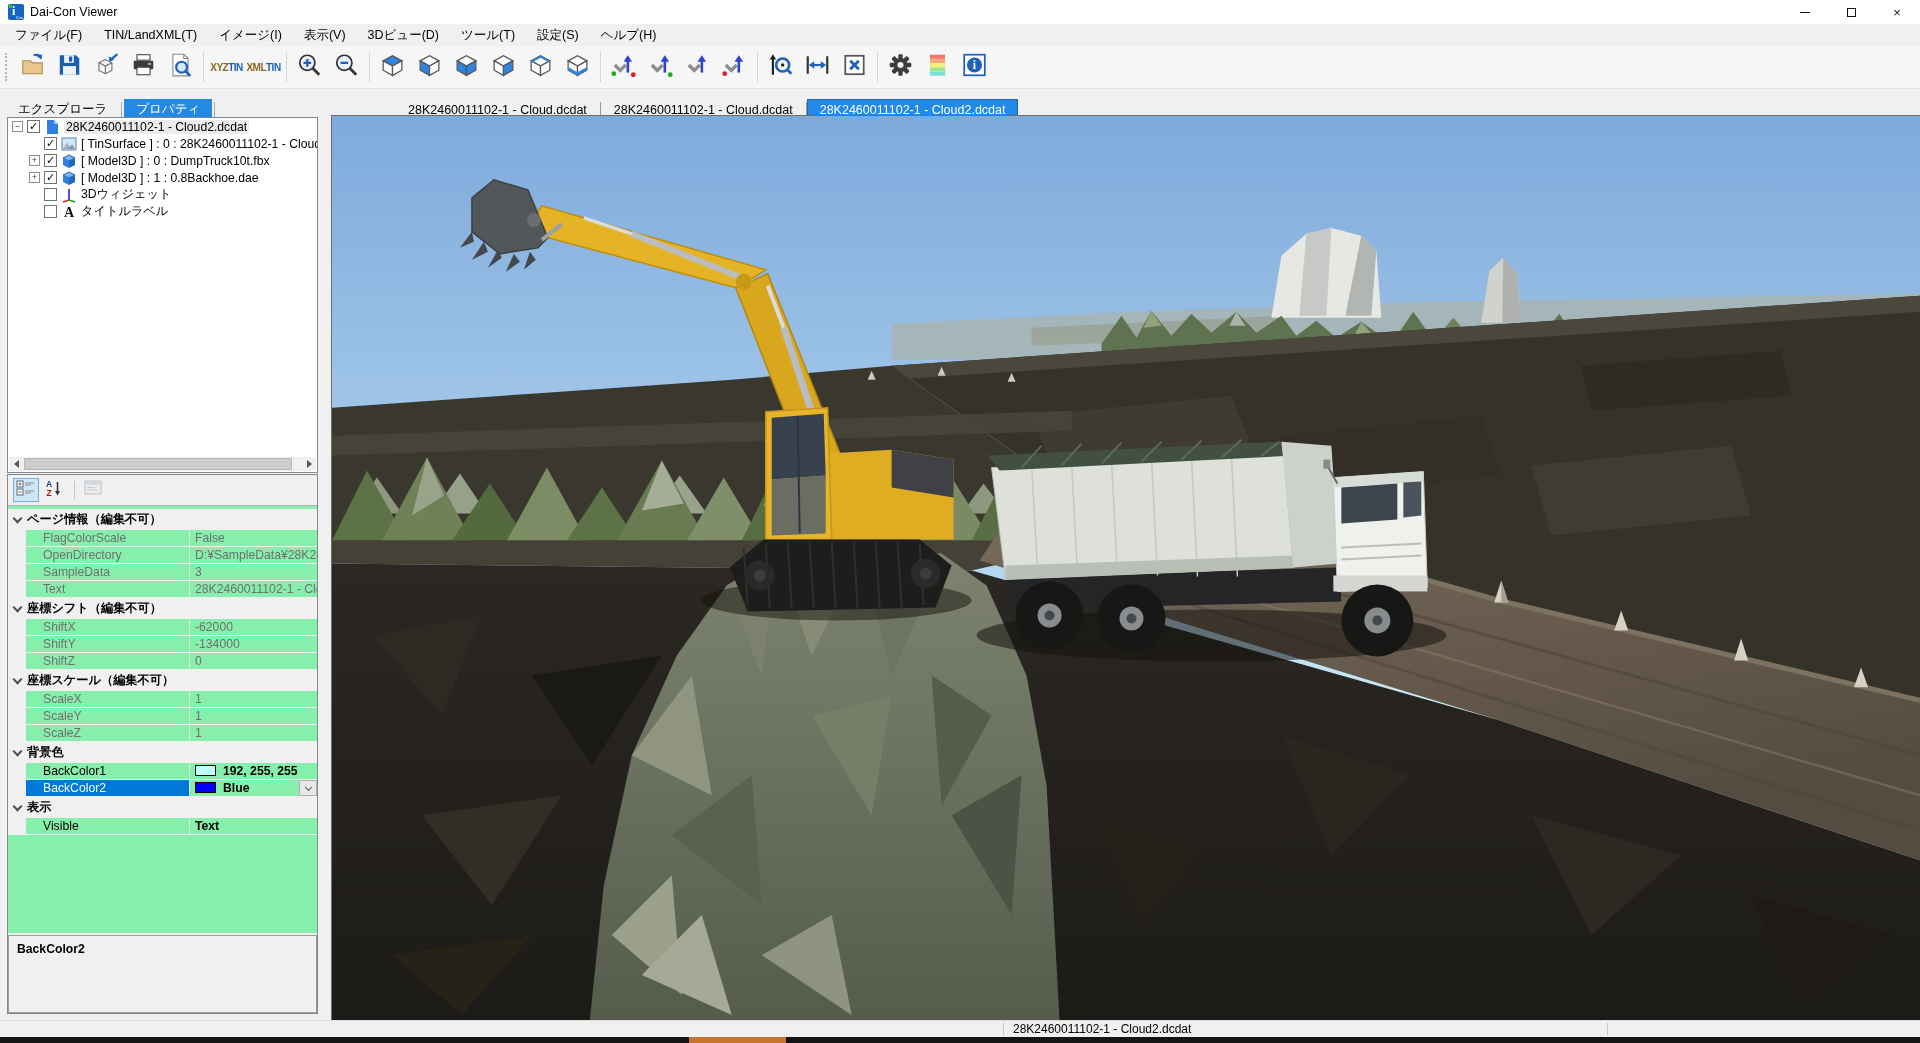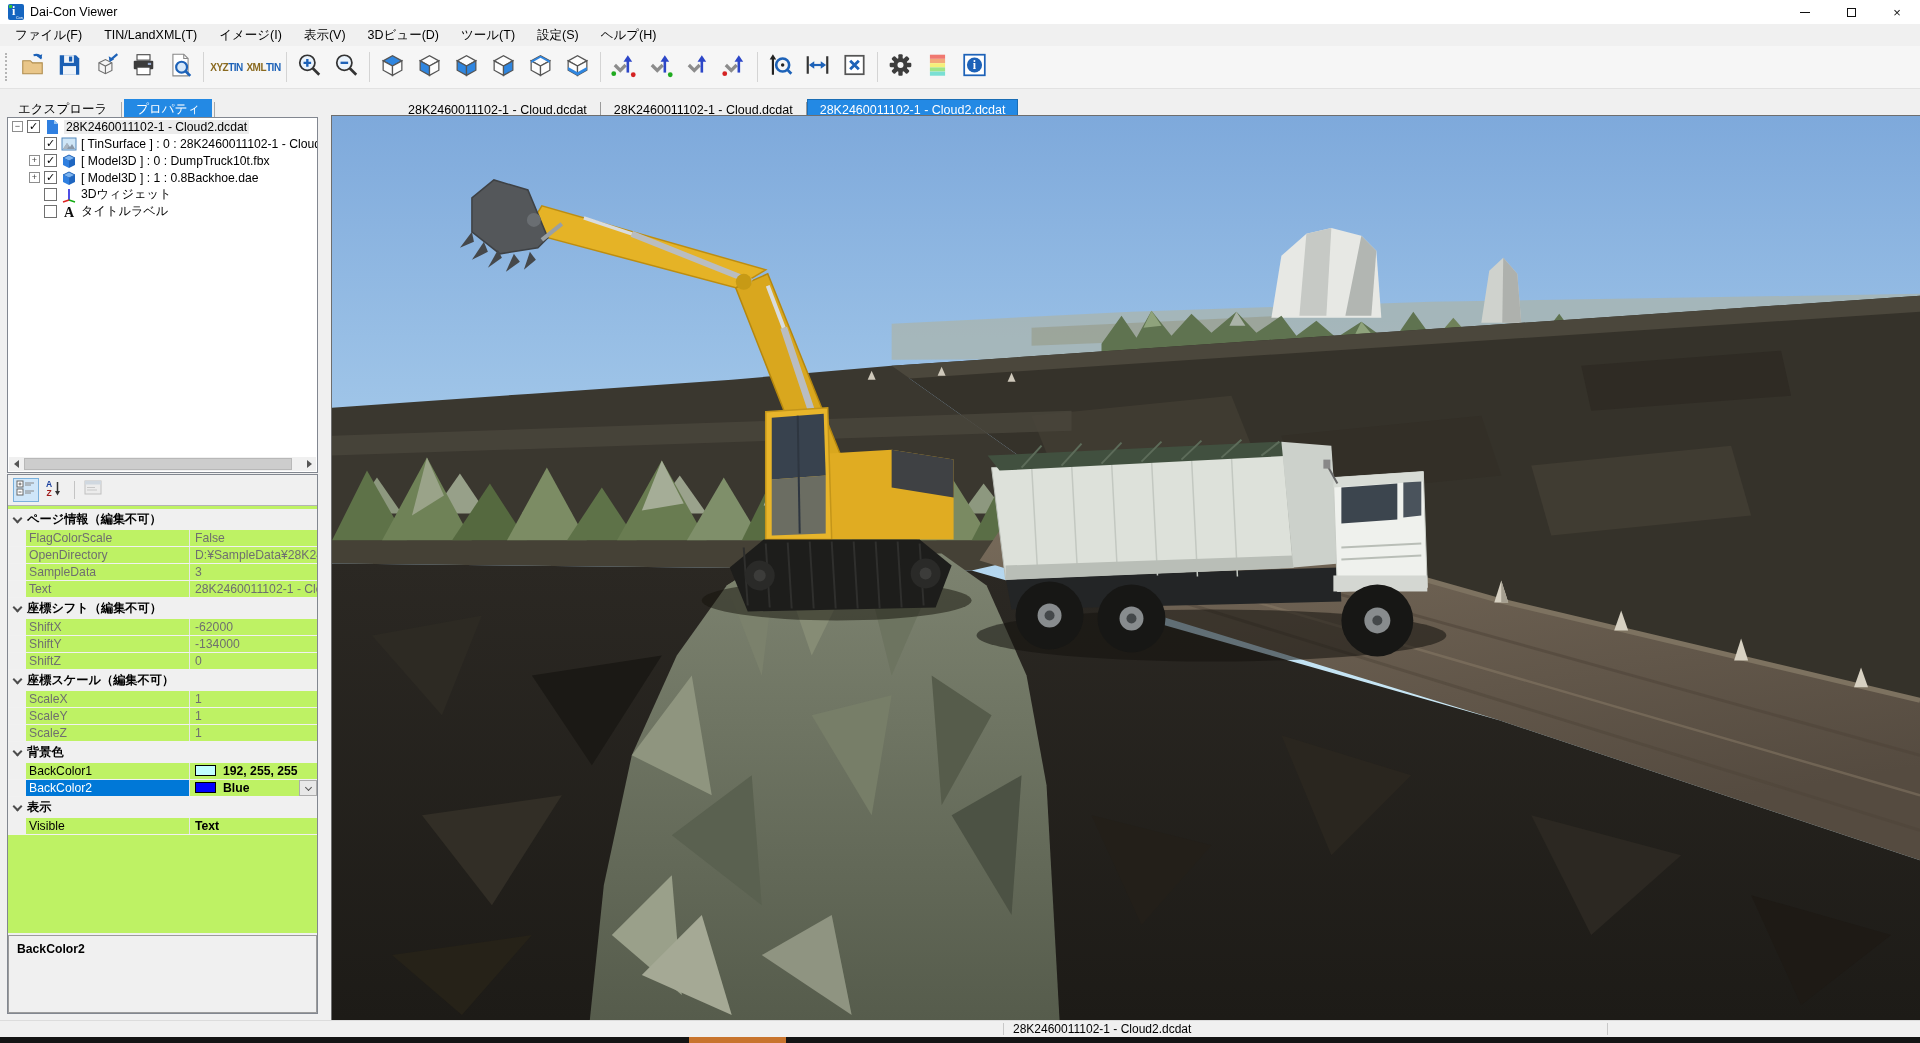--- a/index.html
+++ b/index.html
@@ -59,26 +59,26 @@
   .tri-l { width:0; height:0; border-style:solid; border-width:4px 5px 4px 0; border-color:transparent #555 transparent transparent; }
   .tri-r { width:0; height:0; border-style:solid; border-width:4px 0 4px 5px; border-color:transparent transparent transparent #555; }
   .hs-thumb { position:absolute; left:15px; top:1px; width:268px; height:12px; background:#cdcdcd; border:1px solid #b8b8b8; }
 
   .prop-section { position:absolute; left:7px; top:474px; width:311px; height:540px; background:#f0f0f0; border:1px solid #828790; }
   .prop-toolbar { position:absolute; top:0; left:0; right:0; height:30px; display:flex; align-items:center; padding-left:5px; background:#f0f0f0; }
   .pt-btn { width:26px; height:24px; display:flex; align-items:center; justify-content:center; border:1px solid transparent; margin-right:2px; }
   .pt-btn.active { background:#cfe6f9; border-color:#7ab0dc; }
   .pt-btn svg { width:20px; height:18px; }
   .pt-sep { width:1px; height:18px; background:#c4c4c4; margin:0 5px; }
-  .prop-grid { position:absolute; top:30px; left:0; right:0; height:428px; background:#bef264; border-top:1px solid #b4b4b4; overflow:hidden; padding-top:3px; }
+  .prop-grid { position:absolute; top:30px; left:0; right:0; height:428px; background:#86efac; border-top:1px solid #b4b4b4; overflow:hidden; padding-top:3px; }
   .pcat { height:21px; display:flex; align-items:center; background:#f0f0f0; font-weight:bold; font-size:12.2px; }
   .chev { width:7px; height:7px; border-right:2px solid #4d4d4d; border-bottom:2px solid #4d4d4d; transform:rotate(45deg); margin:-3px 6px 0 6px; }
   .prow { height:17px; display:flex; position:relative; font-size:12.2px; border-bottom:1px solid #f1f1f1; }
   .gutter { width:18px; min-width:18px; background:#f0f0f0; }
-  .pname { width:164px; min-width:164px; line-height:16px; padding-left:3px; border-right:1px solid #e6e6e6; overflow:hidden; white-space:nowrap; }
+  .pname { width:164px; min-width:164px; line-height:16px; padding-left:17px; border-right:1px solid #e6e6e6; overflow:hidden; white-space:nowrap; }
   .pval { flex:1; line-height:16px; padding-left:5px; overflow:hidden; white-space:nowrap; position:relative; }
   .ro { color:#6f6f6f; }
   .bold { font-weight:bold; }
   .pname.sel { background:var(--selection); color:#fff; }
   .swatch { display:inline-block; width:21px; height:11px; border:1px solid #000; margin-right:7px; vertical-align:-1px; }
   .combo { position:absolute; right:0; top:0; width:18px; height:16px; background:#e8e8e8; border:1px solid #acacac; display:flex; align-items:center; justify-content:center; }
   .combo .chev2 { width:5px; height:5px; border-right:1.5px solid #555; border-bottom:1.5px solid #555; transform:rotate(45deg); margin-top:-2px; }
   .help-box { position:absolute; left:0px; right:0px; top:460px; height:78px; background:#f0f0f0; border:1px solid #9c9c9c; padding:6px 8px; }
   .help-title { font-weight:bold; font-size:12.2px; }
 

